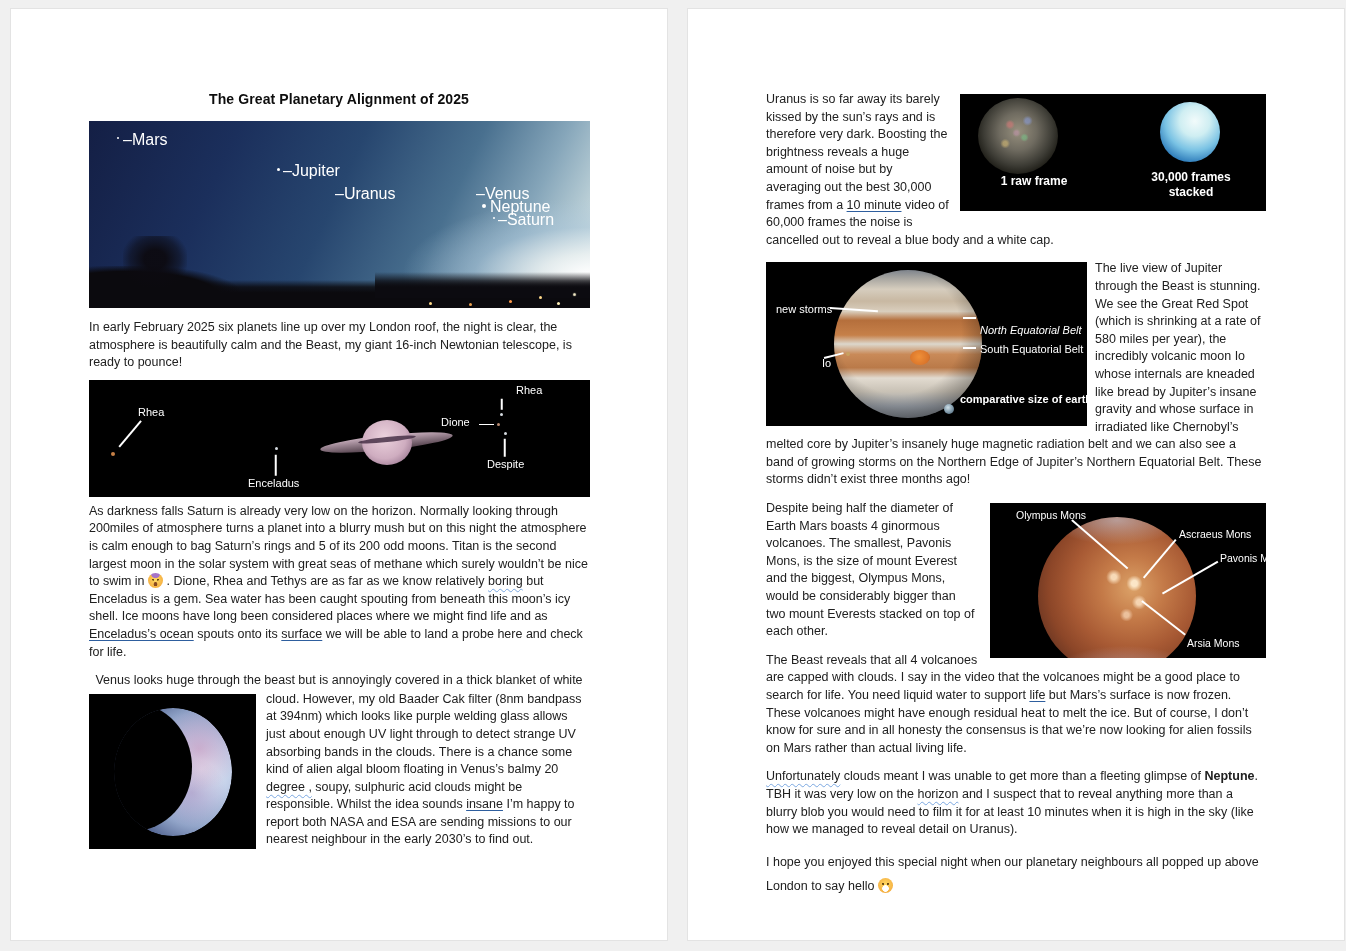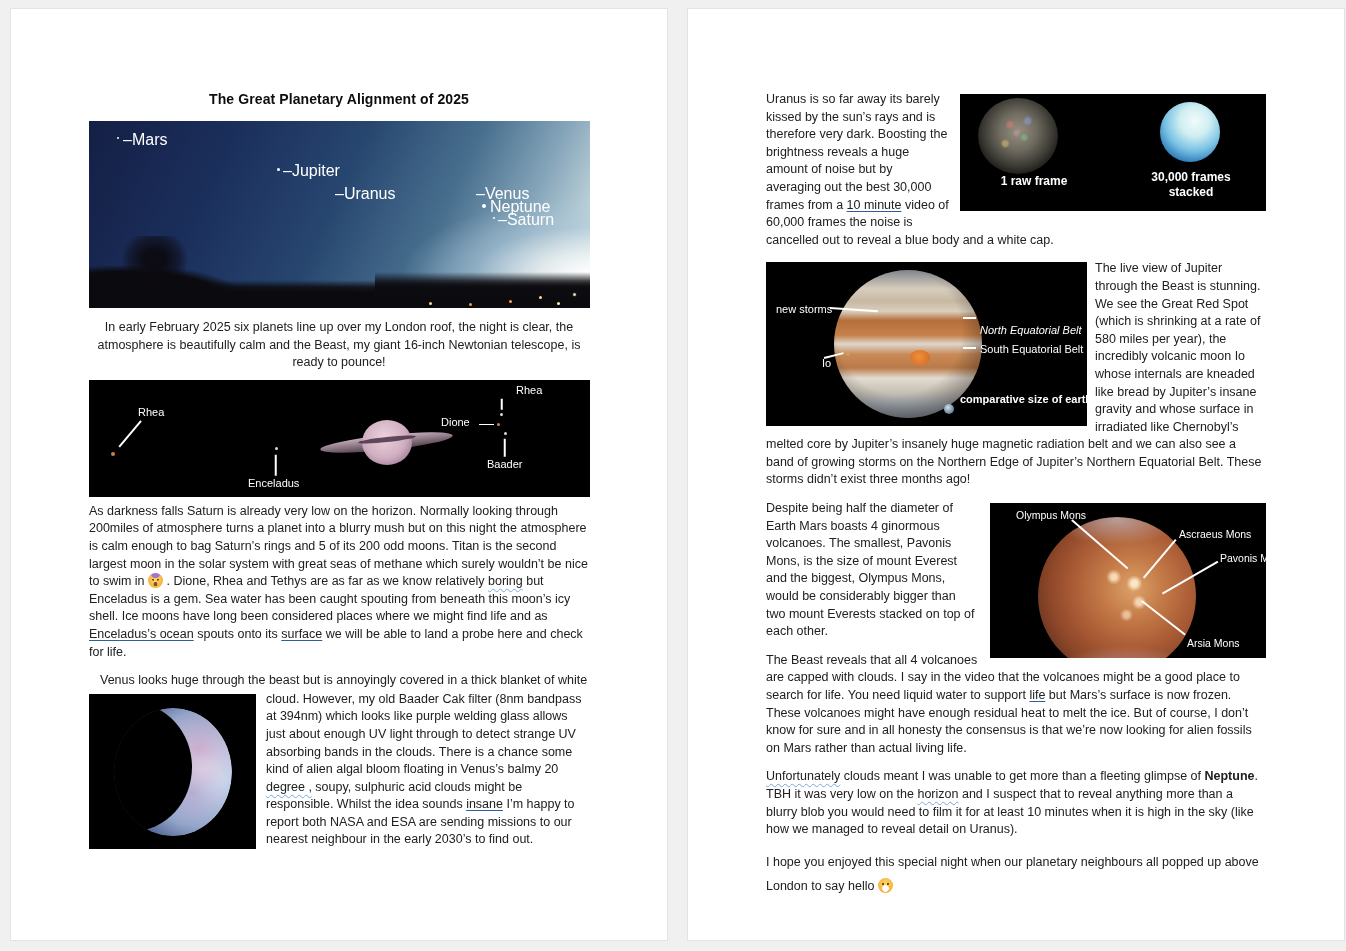--- a/index.html
+++ b/index.html
@@ -183,46 +183,46 @@
     <span class="flabel sky-label" style="left:387px;top:64px;" data-name="sky-label-venus">–Venus</span>
     <span class="flabel sky-label" style="left:401px;top:77px;" data-name="sky-label-neptune">Neptune</span>
     <span class="flabel sky-label" style="left:409px;top:90px;" data-name="sky-label-saturn">–Saturn</span>
     <div class="sky-horizon" data-name="horizon-silhouette"></div>
     <div class="sky-hill" data-name="hill-silhouette"></div>
     <div class="sky-tree" data-name="tree-silhouette"></div>
     <div class="sky-roofs" data-name="rooftops-silhouette"></div>
     <div class="sky-lights" data-name="city-lights"></div>
   </div>
 
-  <p class="para" style="margin:11px 0 8px 0;text-align:center;" data-name="intro-paragraph">In early February 2025 six planets line up over my London roof, the night is clear, the atmosphere is beautifully calm and the Beast, my giant 16-inch Newtonian telescope, is ready to pounce!</p>
+  <p class="para" style="margin:11px 0 8px 0;" data-name="intro-paragraph">In early February 2025 six planets line up over my London roof, the night is clear, the atmosphere is beautifully calm and the Beast, my giant 16-inch Newtonian telescope, is ready to pounce!</p>
 
   <div class="fig saturn-fig" data-name="saturn-photo">
     <div class="sat-ring" data-name="saturn-ring"></div>
     <div class="sat-globe" data-name="saturn-globe"></div>
     <div class="sat-band" data-name="saturn-ring-shadow"></div>
     <span class="dot m-titan" data-name="titan-moon-dot"></span>
     <span class="dot m-enc" data-name="enceladus-moon-dot"></span>
     <span class="dot m-rhea" data-name="rhea-moon-dot"></span>
     <span class="dot m-dione" data-name="dione-moon-dot"></span>
     <span class="dot m-tethys" data-name="tethys-moon-dot"></span>
     <span class="flabel l-titan" data-name="titan-label">Rhea</span>
     <span class="flabel l-enc" data-name="enceladus-label">Enceladus</span>
     <span class="flabel l-rhea" data-name="rhea-label">Rhea</span>
     <span class="flabel l-dione" data-name="dione-label">Dione</span>
-    <span class="flabel l-tethys" data-name="tethys-label">Baader</span>
+    <span class="flabel l-tethys" data-name="tethys-label">Despite</span>
     <div class="lline ln-titan" data-name="pointer-line"></div>
     <div class="lline ln-enc" data-name="pointer-line"></div>
     <div class="lline ln-rhea" data-name="pointer-line"></div>
     <div class="lline ln-dione" data-name="pointer-line"></div>
     <div class="lline ln-tethys" data-name="pointer-line"></div>
   </div>
 
   <p class="para" style="margin:6px 0 11px 0;" data-name="saturn-paragraph"><span data-name="text-run">As darkness falls Saturn is already very low on the horizon. Normally looking through 200miles of atmosphere turns a planet into a blurry mush but on this night the atmosphere is calm enough to bag Saturn’s rings and 5 of its 200 odd moons. Titan is the second largest moon in the solar system with great seas of methane which surely wouldn’t be nice to swim in </span><span class="emoji emoji-boom" data-name="exploding-head-emoji" title="🤯"></span><span data-name="text-run"> . Dione, Rhea and Tethys are as far as we know relatively </span><span data-name="text-run" class="u-wavy">boring</span><span data-name="text-run"> but Enceladus is a gem. Sea water has been caught spouting from beneath this moon’s icy shell. Ice moons have long been considered places where we might find life and as </span><span data-name="text-run" class="u-solid">Enceladus’s ocean</span><span data-name="text-run"> spouts onto its </span><span data-name="text-run" class="u-solid">surface</span><span data-name="text-run"> we will be able to land a probe here and check for life.</span></p>
 
-  <p class="para" style="margin:11px 0 1px 11px;" data-name="venus-paragraph-line1">Venus looks huge through the beast but is annoyingly covered in a thick blanket of white</p>
+  <p class="para" style="margin:11px 0 1px 0;text-align:center;" data-name="venus-paragraph-line1">Venus looks huge through the beast but is annoyingly covered in a thick blanket of white</p>
   <div class="para" style="margin-top:0;" data-name="venus-paragraph">
     <span class="fig venus-fig" data-name="venus-photo">
       <span class="venus-globe" data-name="venus-globe">
         <span class="venus-light" data-name="venus-crescent"></span>
         <span class="venus-shadow" data-name="venus-shadow"></span>
       </span>
     </span>
     <span data-name="venus-paragraph-text"><span data-name="text-run">cloud. However, my old Baader Cak filter (8nm bandpass at 394nm) which looks like purple welding glass allows just about enough UV light through to detect strange UV absorbing bands in the clouds. There is a chance some kind of alien algal bloom floating in Venus’s balmy 20 </span><span data-name="text-run" class="u-wavy">degree ,</span><span data-name="text-run"> soupy, sulphuric acid clouds might be responsible. Whilst the idea sounds </span><span data-name="text-run" class="u-solid">insane</span><span data-name="text-run"> I’m happy to report both NASA and ESA are sending missions to our nearest neighbour in the early 2030’s to find out.</span></span>
   </div>
 

